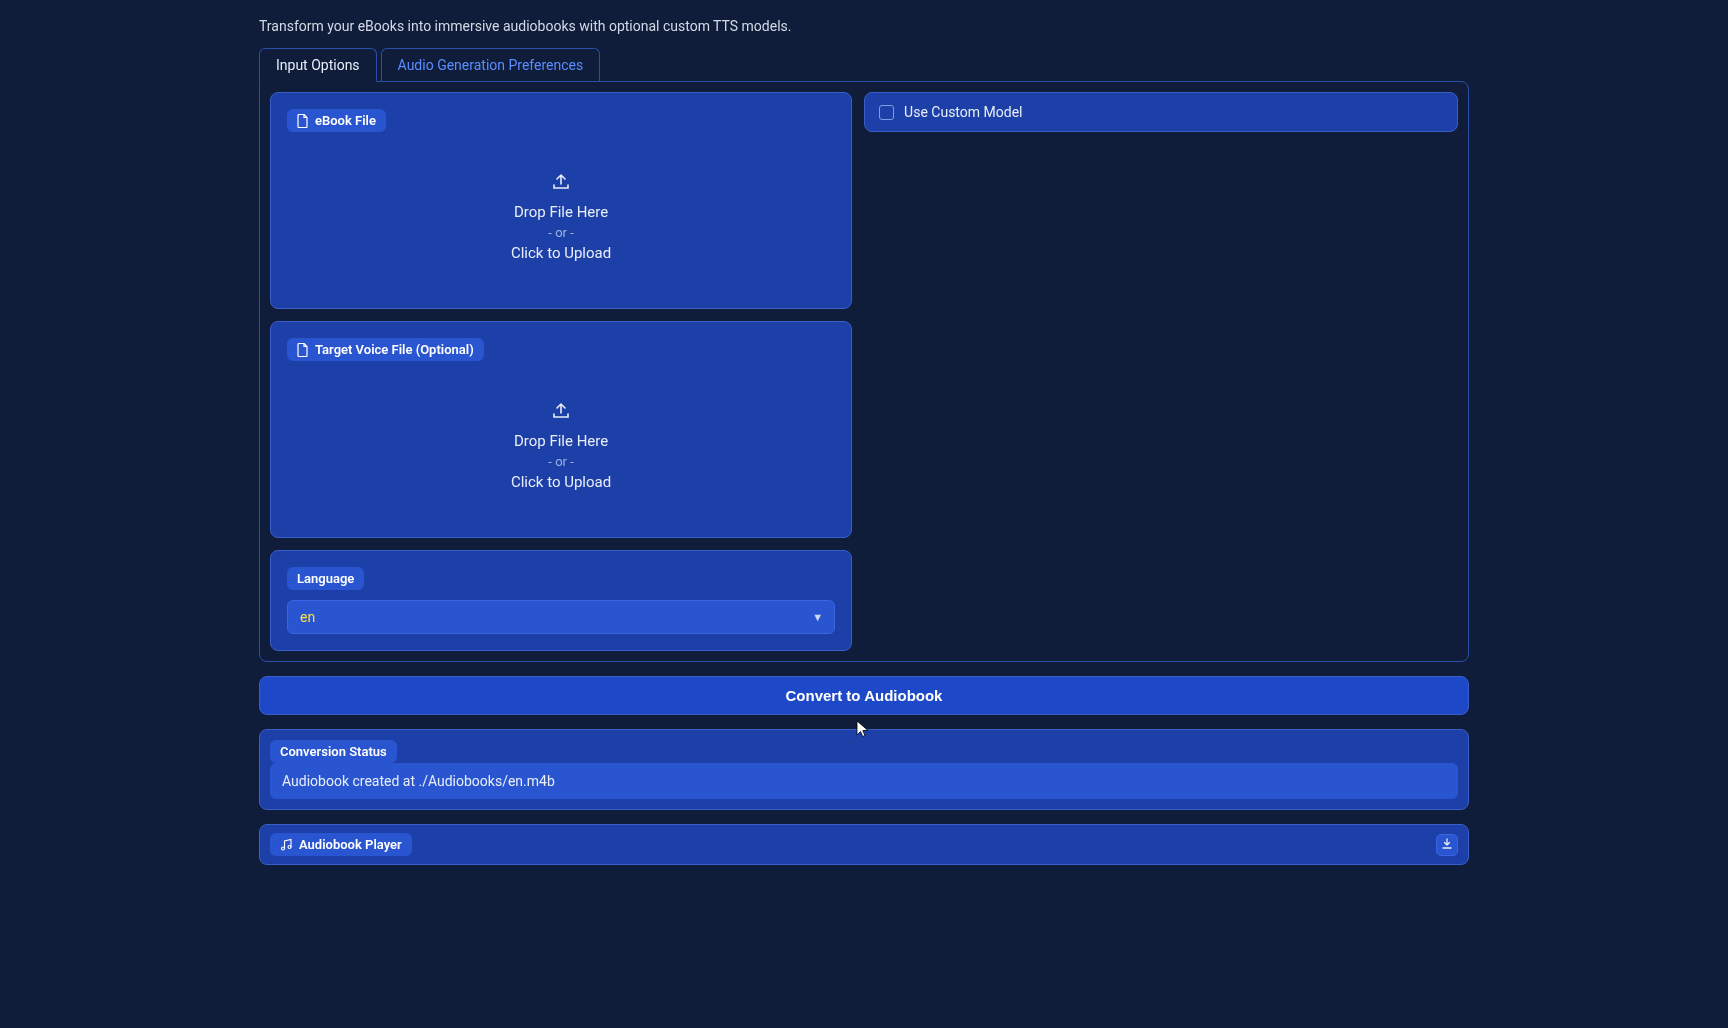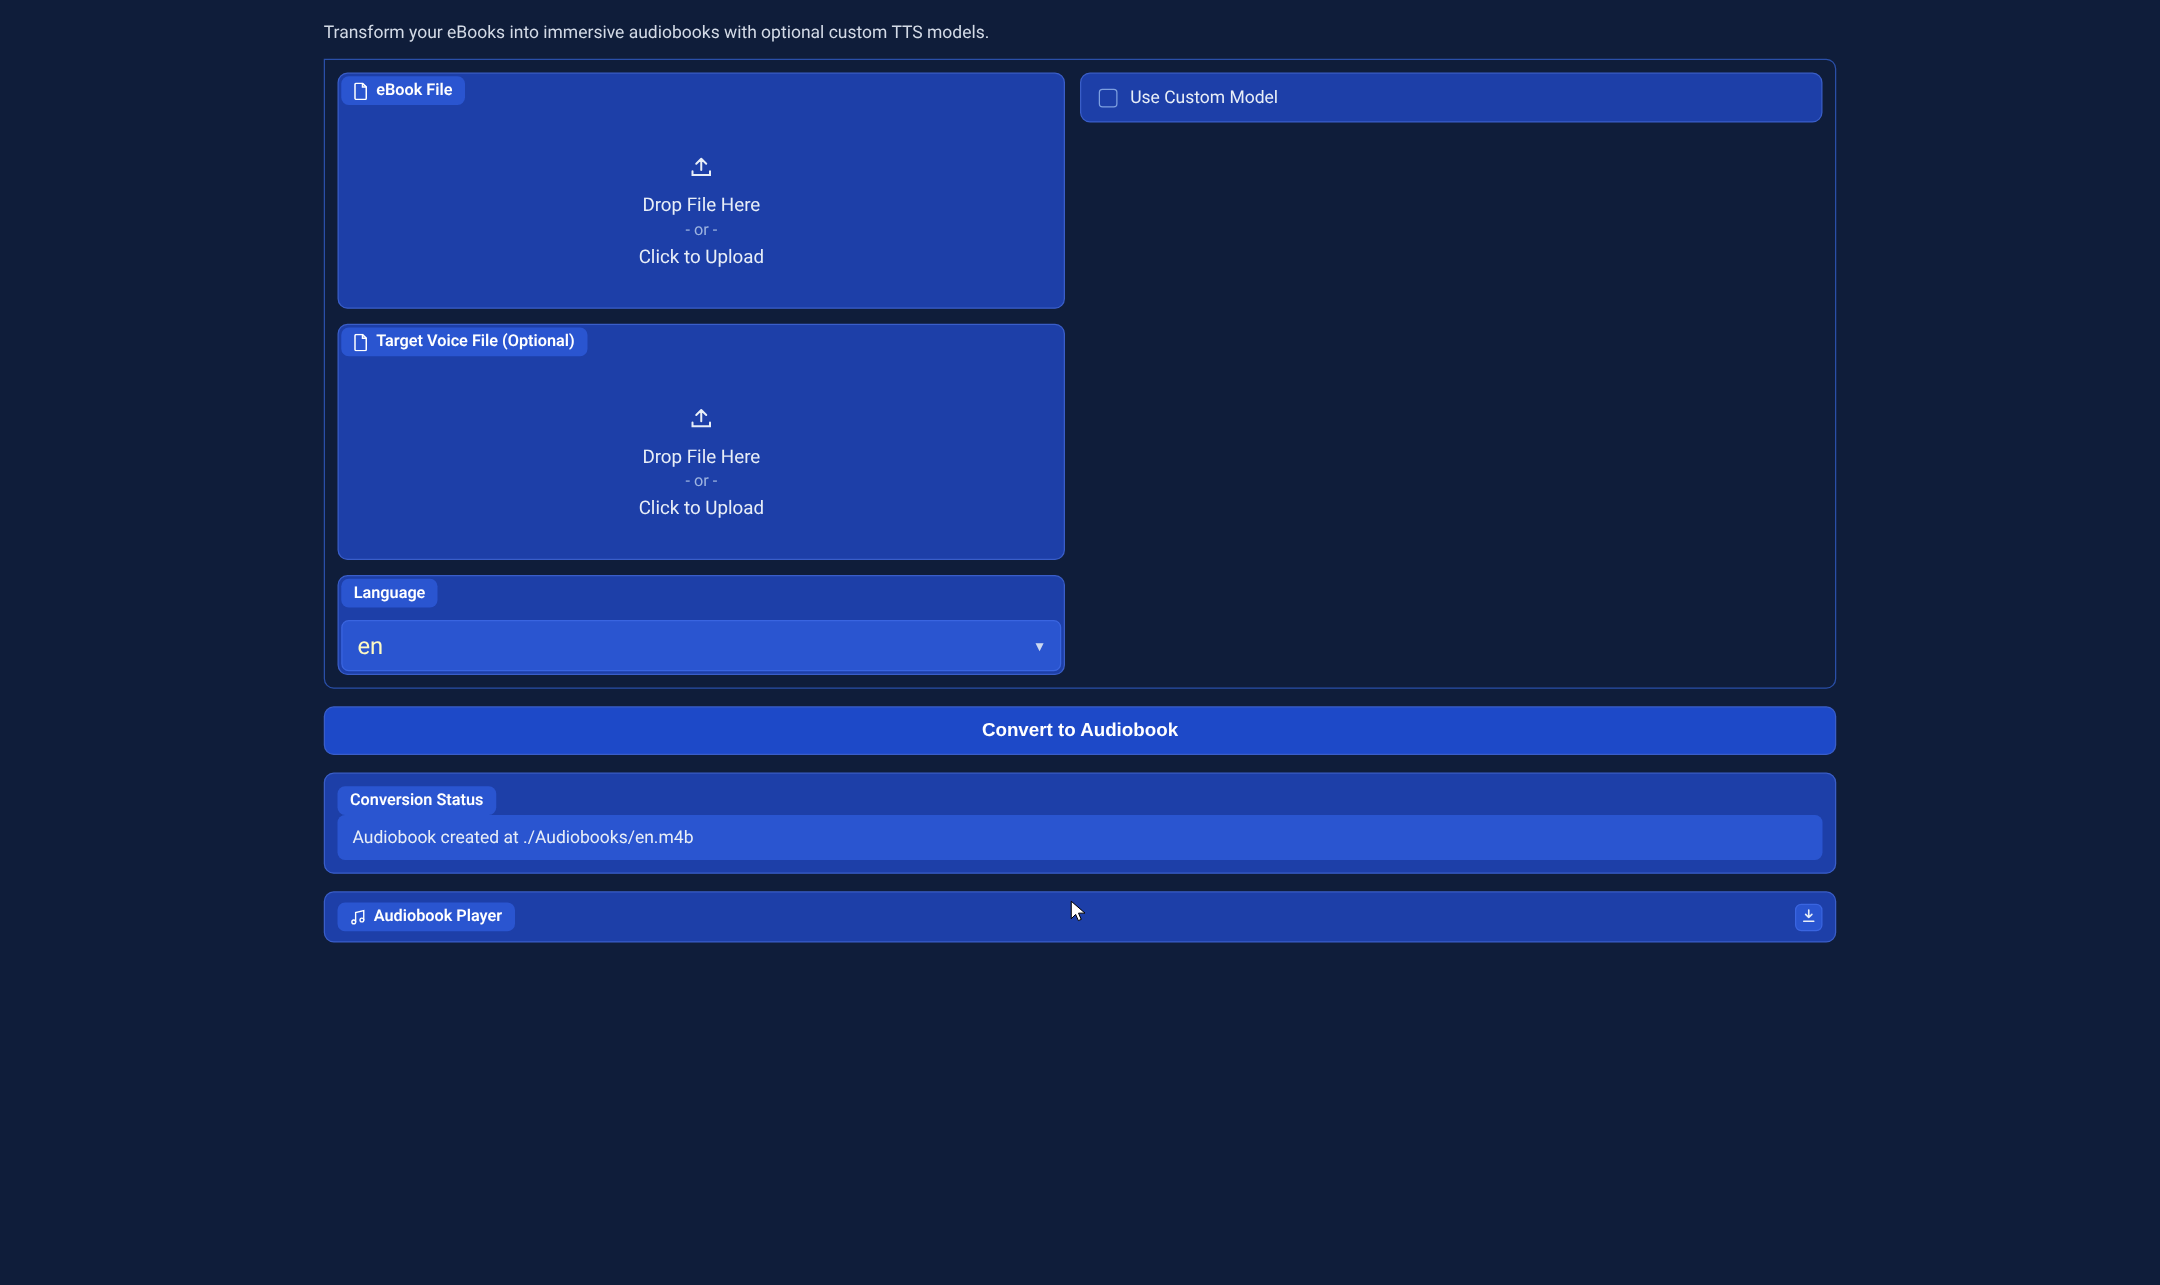--- a/index.html
+++ b/index.html
@@ -68,21 +68,21 @@
     margin-top: -1px;
     display: flex;
     gap: 12px;
   }
   .col-left { flex: 0 0 49%; display: flex; flex-direction: column; gap: 12px; }
   .col-right { flex: 1; display: flex; flex-direction: column; gap: 12px; }
   .card {
     background: #1d3fa8;
     border: 1px solid #3a5ec8;
     border-radius: 8px;
-    padding: 2px;
+    padding: 16px;
   }
   .card-badge {
     display: inline-flex;
     align-items: center;
     gap: 6px;
     background: #2a55d0;
     border-radius: 6px;
     padding: 4px 10px;
     font-size: 13px;
     font-weight: 600;
@@ -110,22 +110,22 @@
   .select-wrap {
     margin-top: 10px;
     position: relative;
   }
   .select {
     width: 100%;
     background: #2a55d0;
     border: 1px solid #3a65e0;
     border-radius: 6px;
     padding: 8px 12px;
-    color: #fef9c3;
-    font-size: 19px;
+    color: #fde047;
+    font-size: 14px;
     appearance: none;
     cursor: pointer;
   }
   .select-caret {
     position: absolute;
     right: 12px;
     top: 50%;
     transform: translateY(-50%);
     pointer-events: none;
     color: #cdd9f0;
@@ -201,20 +201,24 @@
     width: 14px; height: 18px;
     pointer-events: none;
   }
 </style>
 </head>
 <body>
 
 <div class="container">
   <p class="subtitle">Transform your eBooks into immersive audiobooks with optional custom TTS models.</p>
 
+  <div class="tabs">
+    <div class="tab active">Input Options</div>
+    <div class="tab">Audio Generation Preferences</div>
+  </div>
 
   <div class="tab-panel">
     <div class="col-left">
 
       <div class="card">
         <span class="card-badge">
           <span class="file-icon">
             <svg width="12" height="14" viewBox="0 0 12 14" fill="none">
                 <path d="M2 0.5h5l3 3v9a1 1 0 0 1-1 1H2a1 1 0 0 1-1-1V1.5a1 1 0 0 1 1-1z" stroke="#fff" stroke-width="1.2"></path>
                 <path d="M7 0.5v3h3" stroke="#fff" stroke-width="1.2"></path>

